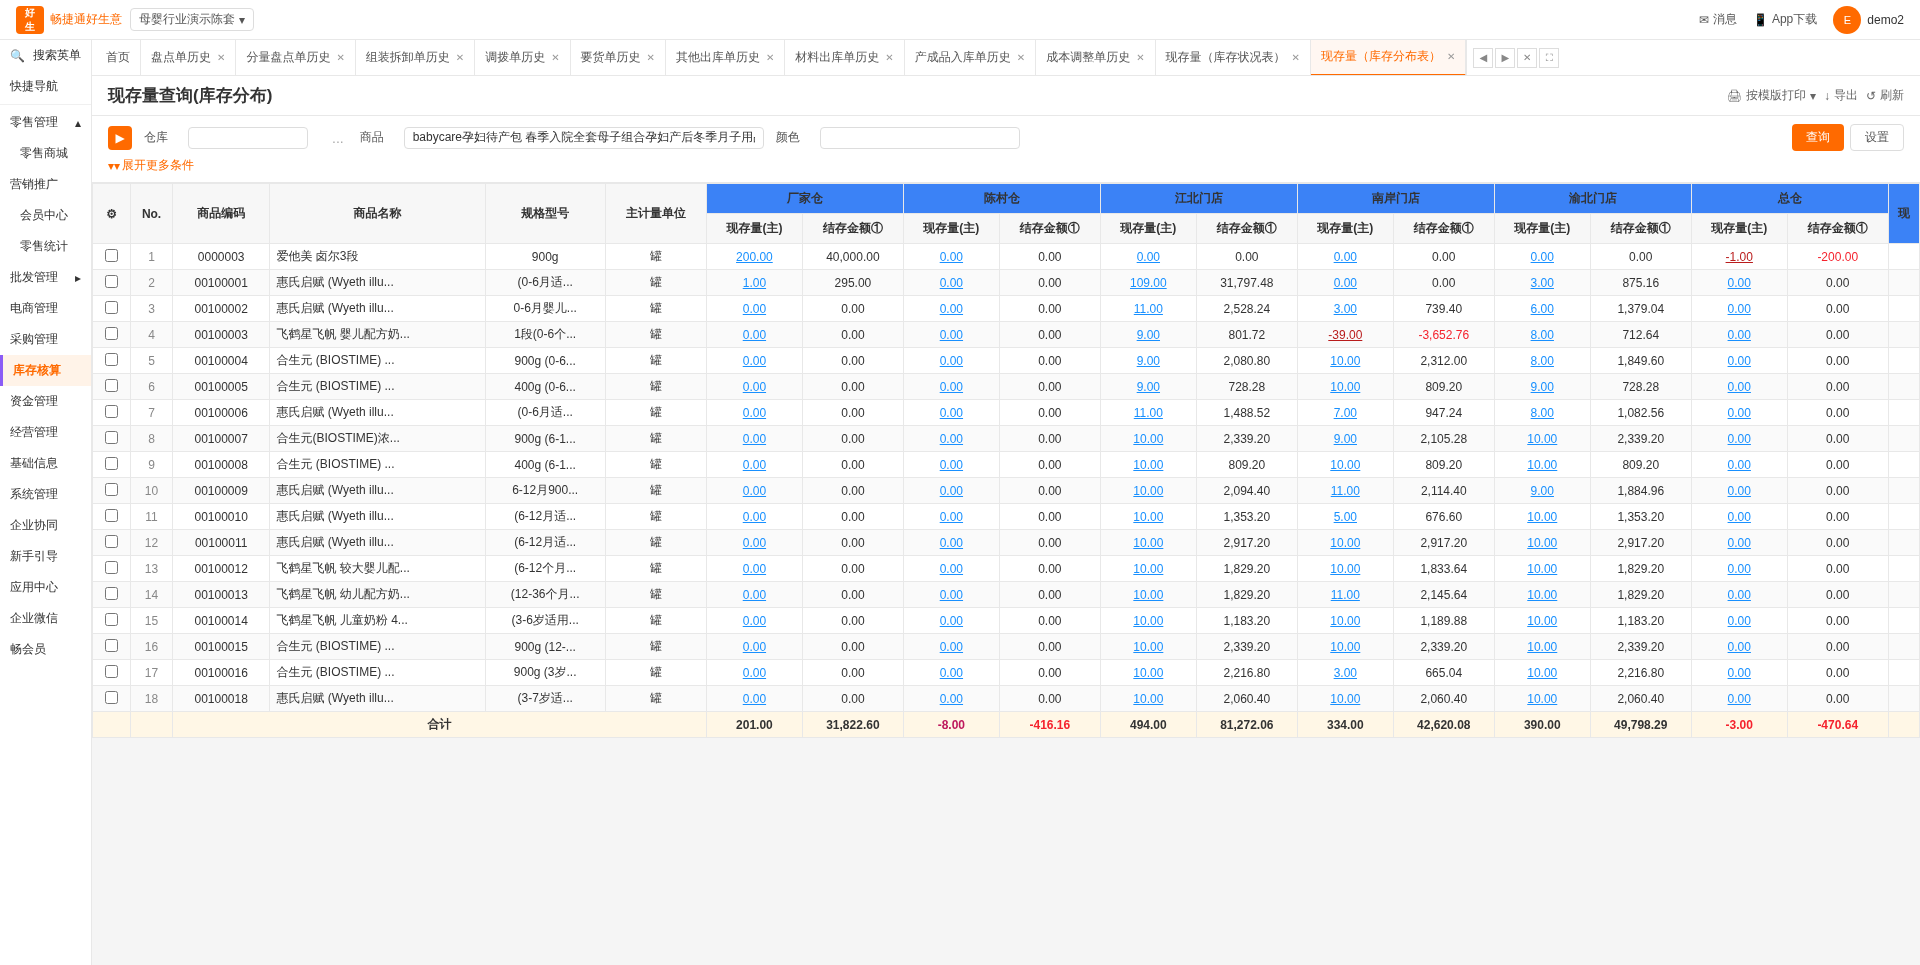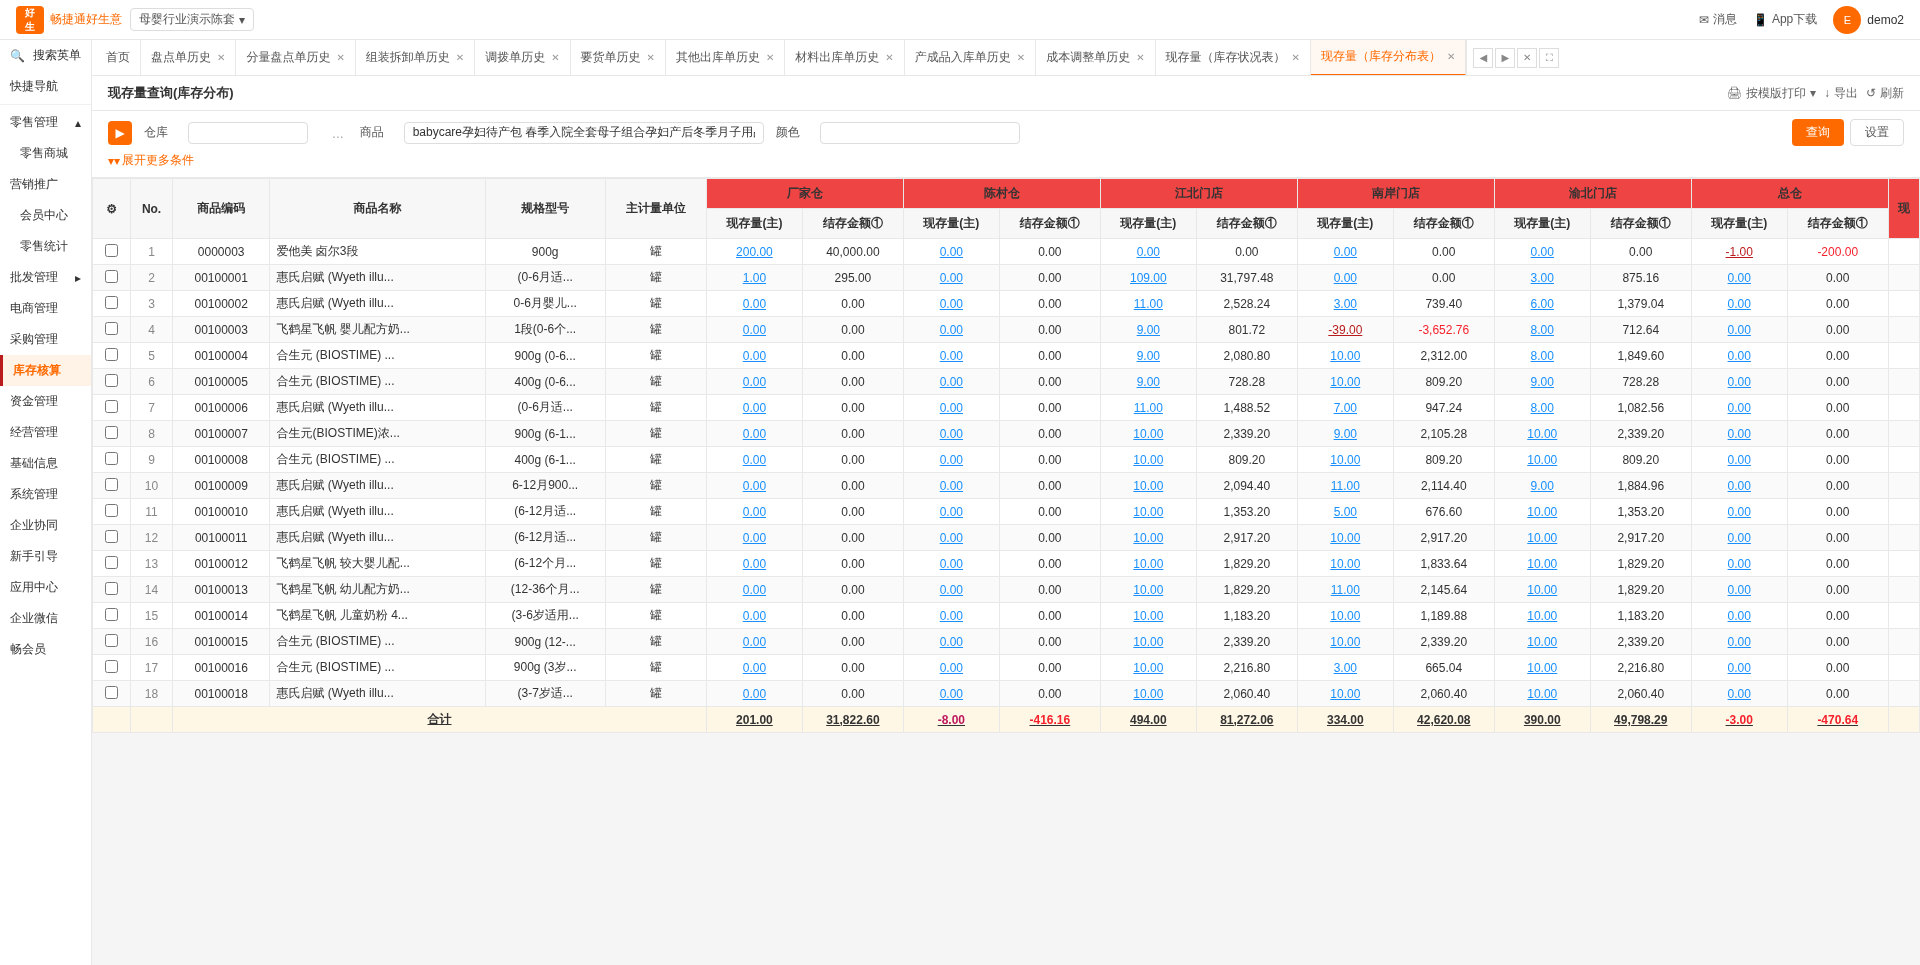--- a/index.html
+++ b/index.html
@@ -28,21 +28,21 @@
     .tab-bar::-webkit-scrollbar { height: 0; }
     .tab-item { display: inline-flex; align-items: center; gap: 4px; padding: 0 10px; height: 36px; border-right: 1px solid #e8e8e8; font-size: 12px; color: #555; cursor: pointer; white-space: nowrap; }
     .tab-item.active { color: #ff6a00; border-bottom: 2px solid #ff6a00; background: #fff7f2; }
     .tab-item .tab-close { color: #999; font-size: 10px; margin-left: 2px; }
     .tab-nav-btns { display: flex; align-items: center; border-left: 1px solid #e8e8e8; padding: 0 6px; gap: 2px; height: 36px; }
     .tab-nav-btn { width: 20px; height: 20px; display: flex; align-items: center; justify-content: center; cursor: pointer; color: #888; border: 1px solid #ddd; font-size: 10px; }
     
     
     .page-content { flex: 1; overflow: hidden; display: flex; flex-direction: column; }
     .page-header { padding: 8px 16px; background: #fff; border-bottom: 1px solid #e8e8e8; display: flex; align-items: center; justify-content: space-between; }
-    .page-title { font-size: 13px; font-weight: bold; color: #333; }
+    .page-title { font-size: 17px; font-weight: bold; color: #333; }
     .page-header-actions { display: flex; align-items: center; gap: 8px; }
     .btn-print { display: flex; align-items: center; gap: 4px; font-size: 12px; color: #666; cursor: pointer; }
     .btn-export { display: flex; align-items: center; gap: 4px; font-size: 12px; color: #666; cursor: pointer; }
     .btn-refresh { display: flex; align-items: center; gap: 4px; font-size: 12px; color: #666; cursor: pointer; }
     
     
     .filter-area { background: #fff; padding: 8px 16px; border-bottom: 1px solid #e8e8e8; }
     .filter-row { display: flex; align-items: center; gap: 12px; flex-wrap: wrap; }
     .filter-item { display: flex; align-items: center; gap: 20px; }
     .filter-label { color: #555; white-space: nowrap; font-size: 12px; }
@@ -51,34 +51,34 @@
     .filter-input-medium { width: 200px; }
     .expand-btn { display: flex; align-items: center; gap: 2px; color: #ff6a00; cursor: pointer; font-size: 12px; margin-top: 4px; }
     .btn-orange { background: #ff6a00; color: white; border: none; padding: 4px 14px; border-radius: 4px; cursor: pointer; font-size: 12px; }
     .btn-white { background: #fff; color: #555; border: 1px solid #ddd; padding: 4px 14px; border-radius: 4px; cursor: pointer; font-size: 12px; }
     .btn-arrow-orange { width: 24px; height: 24px; background: #ff6a00; border-radius: 4px; display: flex; align-items: center; justify-content: center; color: white; cursor: pointer; font-size: 12px; }
     
     
     .table-container { flex: 1; overflow: auto; padding: 0; }
     table { width: 100%; border-collapse: collapse; font-size: 12px; background: #fff; min-width: 1600px; }
     thead th { background: #f7f7f7; border: 1px solid #e8e8e8; padding: 6px 4px; text-align: center; font-weight: bold; color: #333; position: sticky; top: 0; z-index: 10; white-space: nowrap; }
-    thead th.group-header { background: #ef4444; }
+    thead th.group-header { background: #3b82f6; }
     tbody td { border: 1px solid #e8e8e8; padding: 4px 6px; text-align: center; color: #333; white-space: nowrap; }
     tbody tr:nth-child(even) { background: #fafafa; }
     .num-link { color: #1890ff; text-decoration: underline; cursor: pointer; }
     .num-red { color: #b91c1c; }
-    .total-row { background: #fff7e6 !important; font-weight: bold; text-decoration: underline; }
+    .total-row { background: #fff7e6 !important; font-weight: bold; }
     .total-row td { background: #fff7e6; }
     .row-num { color: #888; }
     
     
     .table-container::-webkit-scrollbar { height: 6px; width: 6px; }
     .table-container::-webkit-scrollbar-thumb { background: #ccc; border-radius: 3px; }
     .sidebar-nav-item { padding: 7px 10px; font-size: 12px; color: #333; cursor: pointer; display: flex; align-items: center; justify-content: space-between; }
-    .sidebar-nav-item.active { color: #ff6a00; font-weight: bold; background: #fff3e8; border-left: 3px solid #b91c1c; }
+    .sidebar-nav-item.active { color: #ff6a00; font-weight: bold; background: #fff3e8; border-left: 3px solid #8b5cf6; }
     .sidebar-divider { height: 1px; background: #f0f0f0; margin: 2px 0; }
     
     .filter-dots { color: #aaa; font-size: 14px; margin: 0 4px; }
     .search-btn-group { display: flex; gap: 6px; margin-left: auto; }
   </style>
 </head>
 <body>
 
 <div class="top-bar">
   <div class="top-bar-left">

